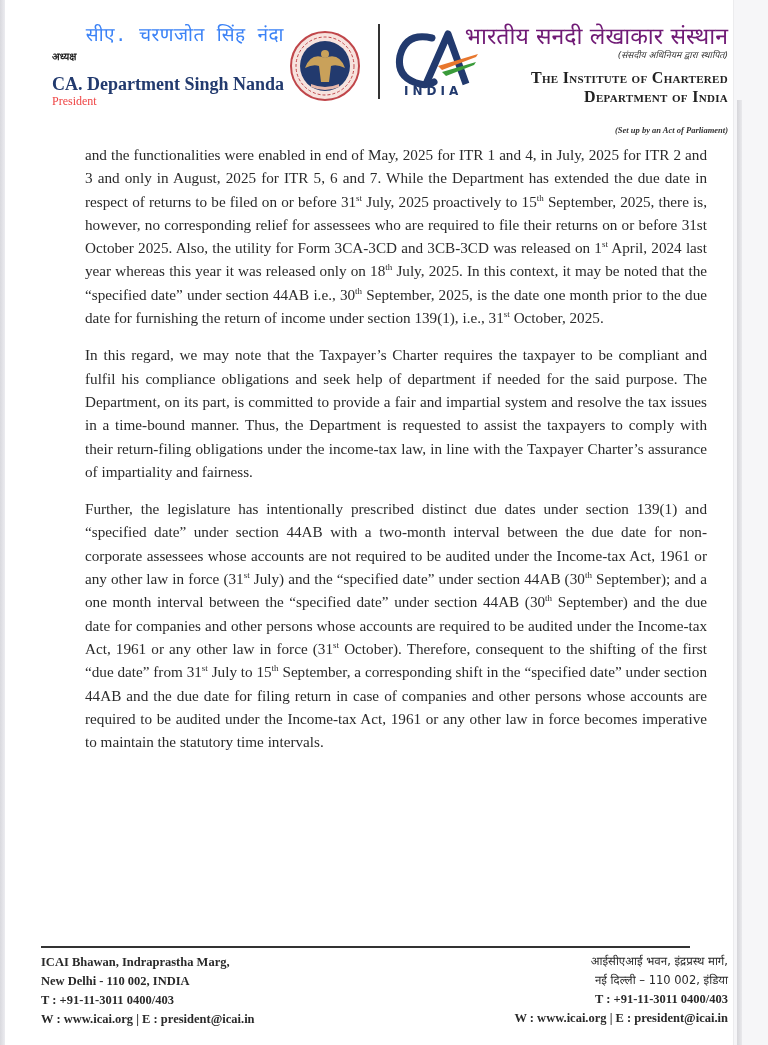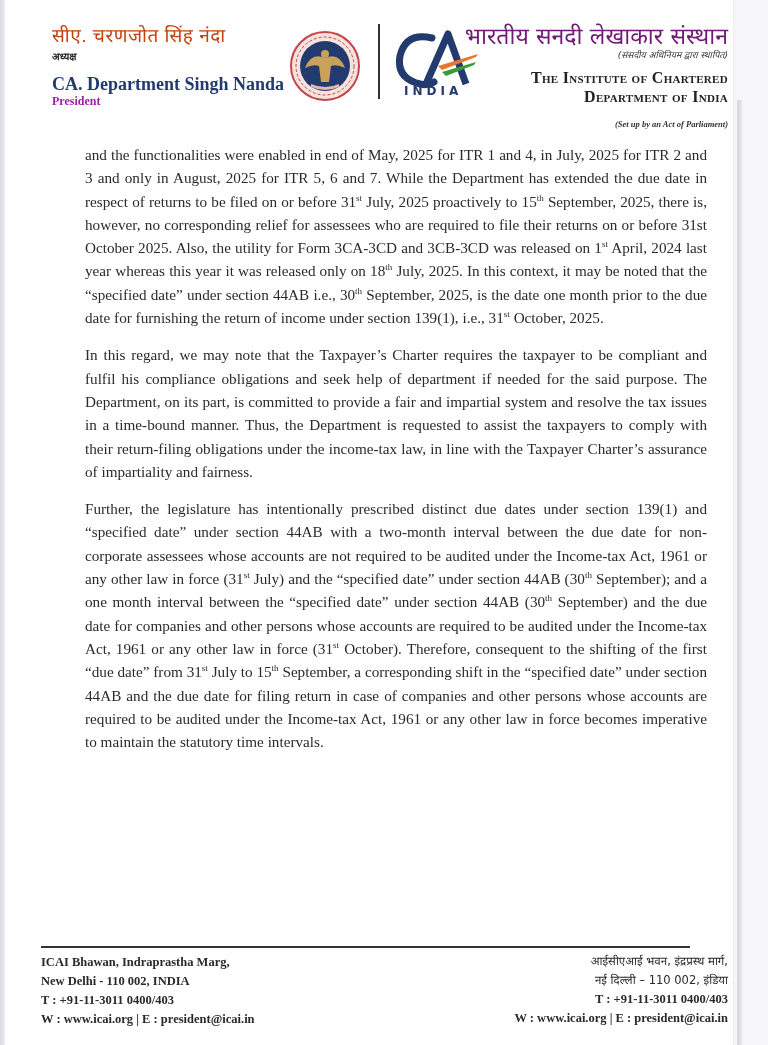--- a/index.html
+++ b/index.html
@@ -18,52 +18,52 @@
     background:#f6f6f8;
     border-left:1px solid #ececee;
   }
   .edge-right-inner {
     position:absolute; left:737px; top:100px; width:5px; height:945px;
     background:linear-gradient(to right,#d6d6da,#e9e9ec);
   }
   
   .hdr-left { position:absolute; left:52px; top:24px; }
   .hindi-name {
-    font-family:Liberation Sans, sans-serif; font-size:19px; color:#c2410c;
-    font-weight:normal; letter-spacing:0.5px; line-height:24px;
+    font-family:Liberation Mono, monospace; font-size:19px; color:#3b82f6;
+    font-weight:normal; letter-spacing:0.5px; line-height:24px;text-align:right;
   }
   .hindi-title {
     font-family:"DejaVu Sans", sans-serif; font-size:10px; font-weight:bold;
     color:#222; line-height:14px; margin-top:2px;
   }
   .en-name {
     font-size:18px; font-weight:bold; color:#223a6e; margin-top:10px; line-height:20px;
   }
-  .en-title { font-size:12px; font-weight:bold; color:#a21caf; line-height:14px; }
+  .en-title { font-size:12px; font-weight:normal; color:#ef4444; line-height:14px; }
 
   .emblem { position:absolute; left:289px; top:30px; width:72px; height:72px; }
   .logo-divider { position:absolute; left:378px; top:24px; width:2px; height:75px; background:#333; }
   .ca-logo { position:absolute; left:392px; top:26px; width:90px; height:80px; }
   .ca-india {
     position:absolute; left:404px; top:84px; font-family:"DejaVu Sans", sans-serif;
     font-size:12px; letter-spacing:4px; color:#223a6e; font-weight:bold;
   }
 
   .hdr-right { position:absolute; right:40px; top:24px; text-align:right; }
   .inst-hindi {
     font-family:"DejaVu Sans", sans-serif; font-size:23px; color:#701a75; line-height:24px;margin-left:40px;
   }
   .inst-hindi-sub {
     font-family:"DejaVu Sans", sans-serif; font-size:9px; font-style:italic; color:#333; line-height:14px;
   }
   .inst-en {
     font-size:16px; font-weight:bold; color:#222; line-height:19px; margin-top:6px;
     font-variant:small-caps; letter-spacing:0.3px;
   }
-  .inst-en-sub { font-size:8.5px; font-style:italic; font-weight:bold; color:#333; line-height:12px; margin-top:12px; }
+  .inst-en-sub { font-size:8.5px; font-style:italic; font-weight:bold; color:#333; line-height:12px; margin-top:18px; }
 
   
   .content {
     position:absolute; left:85px; top:143px; width:622px;
     font-size:15.2px; line-height:23.3px; color:#2a2a2a; text-align:justify;
   }
   .content p { margin:0 0 14px 0; }
   sup { font-size:9px; line-height:0; vertical-align:super; }
 
   

